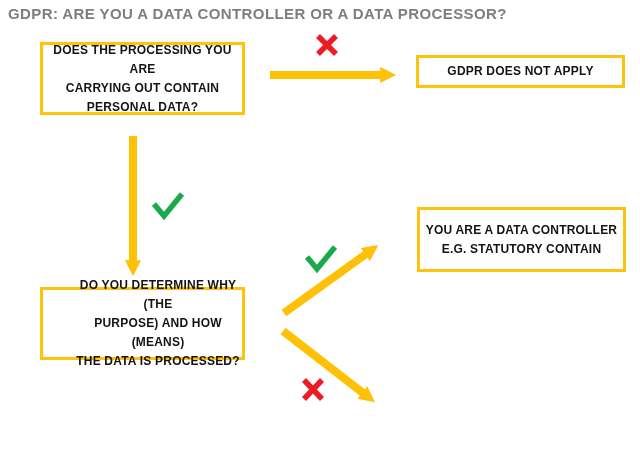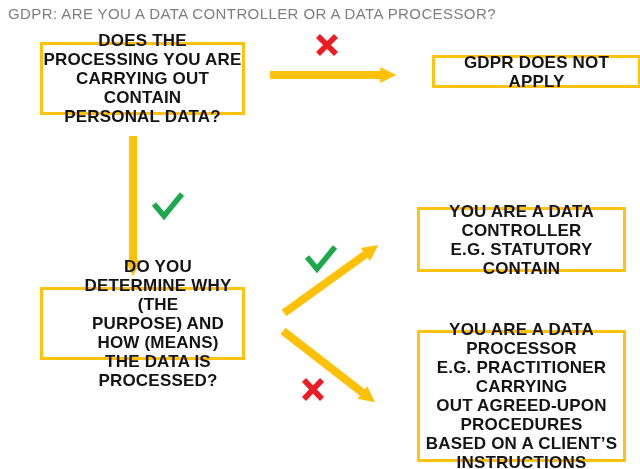--- a/index.html
+++ b/index.html
@@ -22,36 +22,36 @@
     width: 640px;
     height: 469px;
     background: var(--background, #FFFFFF);
     overflow: hidden;
   }
   .page-title {
     position: absolute;
     left: 8px;
     top: 5px;
     font-size: 15px;
-    font-weight: 400;
+    font-weight: 700;
     letter-spacing: 0.4px;
     color: var(--title_gray, #7E7E7E);
     white-space: nowrap;
   }
   .flow-box {
     position: absolute;
     background: #fff;
     border: 3px solid var(--box_border_yellow, #FFC20E);
     display: flex;
     align-items: center;
     justify-content: center;
     text-align: center;
   }
   .box-text {
-    font-size: 17px;
+    font-size: 12px;
     font-weight: 700;
     letter-spacing: 0.2px;
     line-height: 19px;
     color: var(--text_black, #141414);
     white-space: pre-line;
   }
   svg.overlay {
     position: absolute;
     left: 0;
     top: 0;
@@ -109,36 +109,29 @@
     
     <path class="cross" d="M304,380 L322,399 M322,380 L304,399"></path>
   </svg>
 
   <div class="flow-box" style="left:40px; top:42px; width:205px; height:73px;">
     <div class="box-text">DOES THE PROCESSING YOU ARE
 CARRYING OUT CONTAIN
 PERSONAL DATA?</div>
   </div>
 
-  <div class="flow-box" style="left:416px; top:55px; width:209px; height:33px;margin-left:16px;">
+  <div class="flow-box" style="left:416px; top:55px; width:209px; height:33px;">
     <div class="box-text">GDPR DOES NOT APPLY</div>
   </div>
 
   <div class="flow-box" style="left:40px; top:287px; width:205px; height:73px;padding-left:31px;">
     <div class="box-text">DO YOU DETERMINE WHY (THE
 PURPOSE) AND HOW (MEANS)
 THE DATA IS PROCESSED?</div>
   </div>
 
   <div class="flow-box" style="left:417px; top:207px; width:209px; height:65px;">
     <div class="box-text">YOU ARE A DATA CONTROLLER
 E.G. STATUTORY CONTAIN</div>
   </div>
 
-  <div class="flow-box" style="left:417px; top:330px; width:209px; height:132px;">
-    <div class="box-text">YOU ARE A DATA PROCESSOR
-E.G. PRACTITIONER CARRYING
-OUT AGREED-UPON PROCEDURES
-BASED ON A CLIENT’S
-INSTRUCTIONS</div>
-  </div>
 
 </div>
 
 </body></html>

